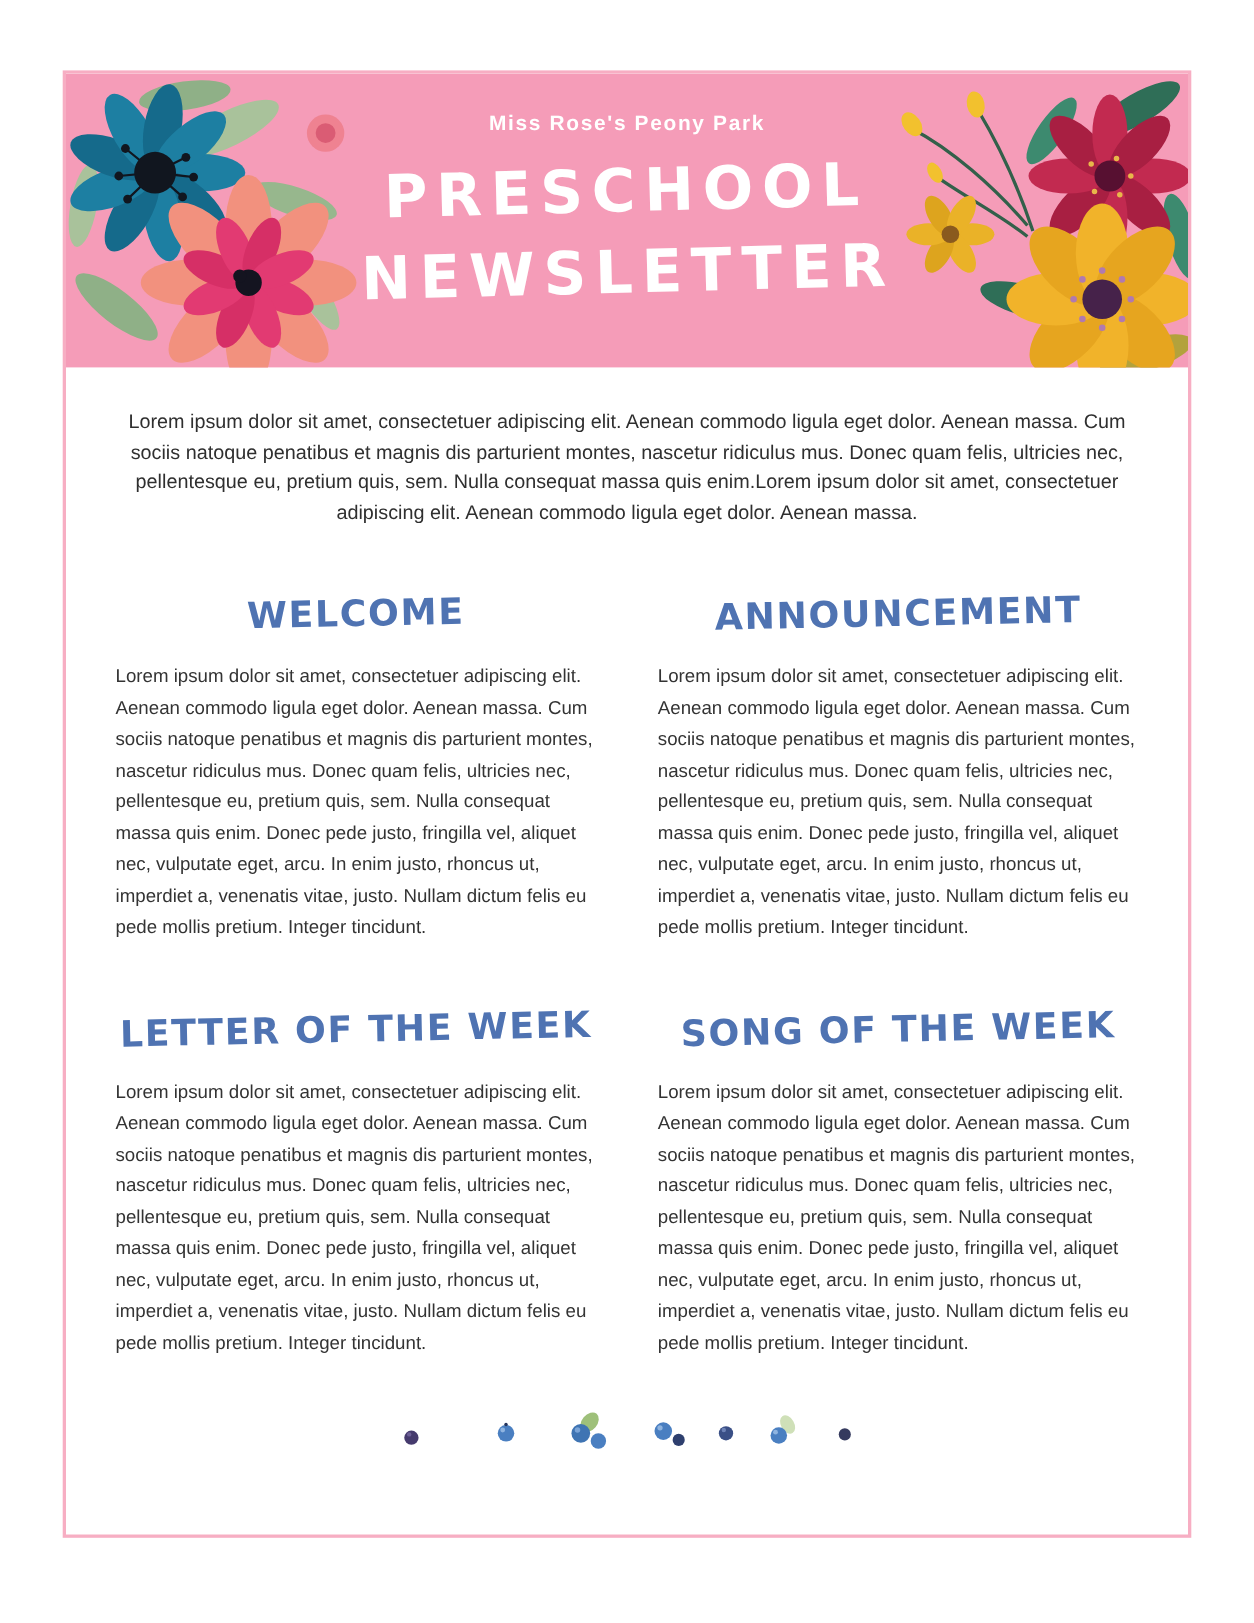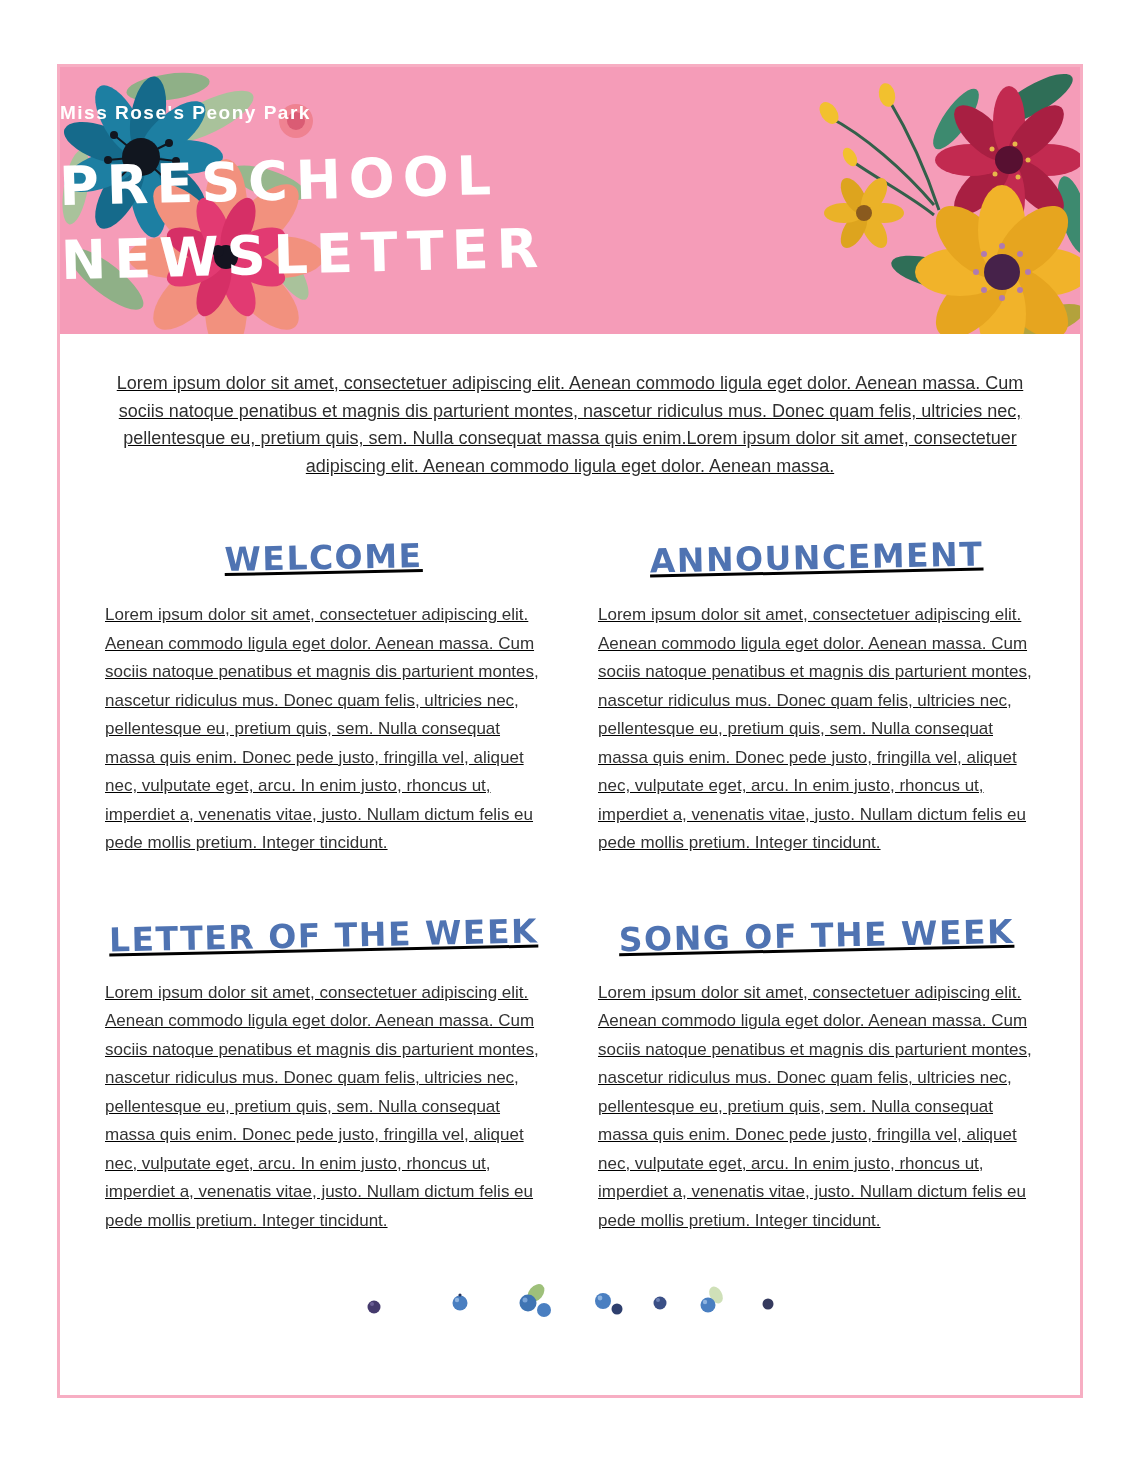--- a/index.html
+++ b/index.html
@@ -23,36 +23,36 @@
     position: relative;
     height: 267px;
     background: #f59cb8;
     overflow: hidden;
   }
   .deco { position: absolute; top: 0; }
   .deco-left { left: -4px; top: -2px; }
   .deco-right { right: -4px; top: -2px; }
   .banner-text {
     position: absolute; left: 0; right: 0; top: 0;
-    text-align: left; color: #ffffff;
+    text-align: center; color: #ffffff;
     padding-top: 34px;
   }
   .kicker {
     font-size: 19px; font-weight: bold;
     letter-spacing: 1.5px; line-height: 24px;
   }
   .title-block { transform: rotate(-1.5deg); margin-top: 12px; }
   .title {
     font-weight: bold;
     font-size: 54px;
     letter-spacing: 8px;
     line-height: 74px;
     font-family: "DejaVu Sans", "Liberation Sans", sans-serif;
   }
-  .content { padding: 0 45px; text-decoration: underline; }
+  .content { padding: 0 45px; }
   .intro {
     margin: 36px auto 0;
     width: 930px;
     text-align: center;
     font-size: 18px;
     line-height: 27.5px;
     color: #2f2f2f;
   }
   .grid {
     display: grid;

